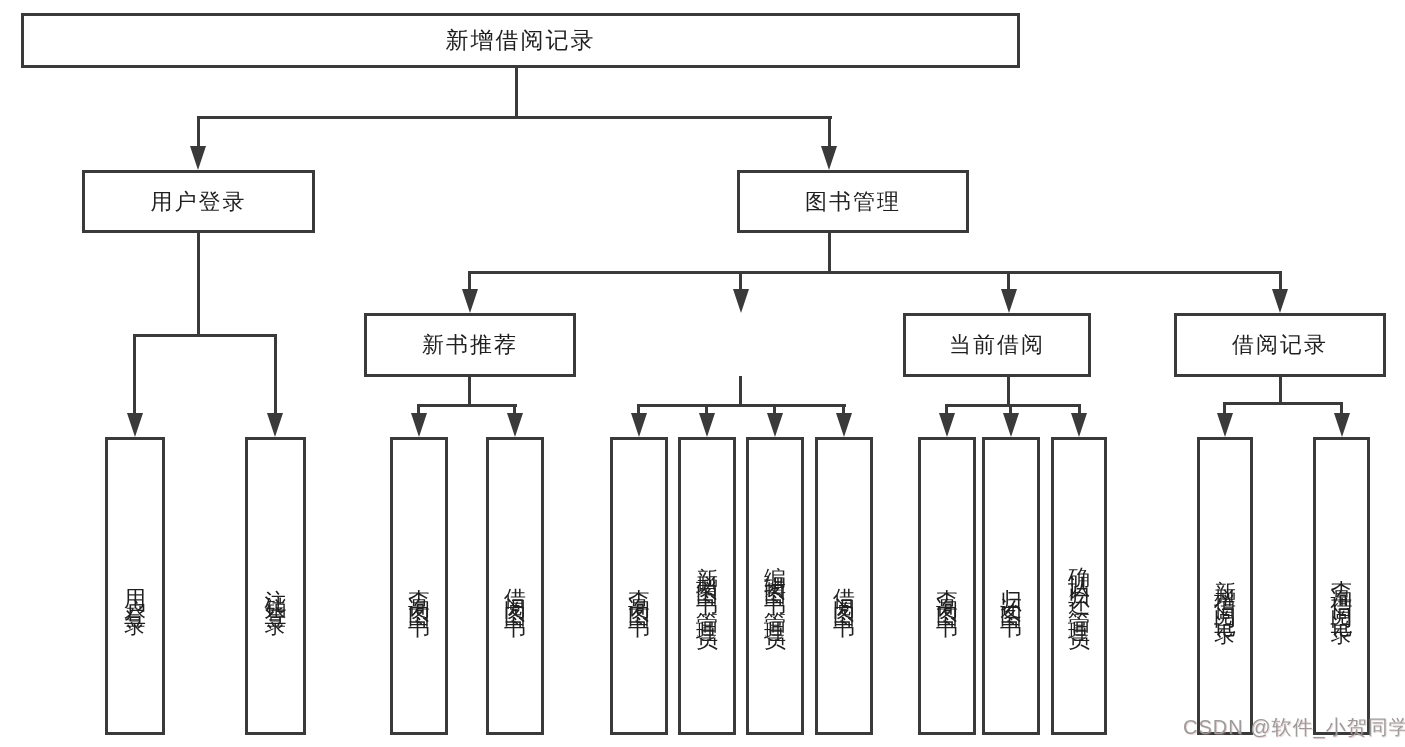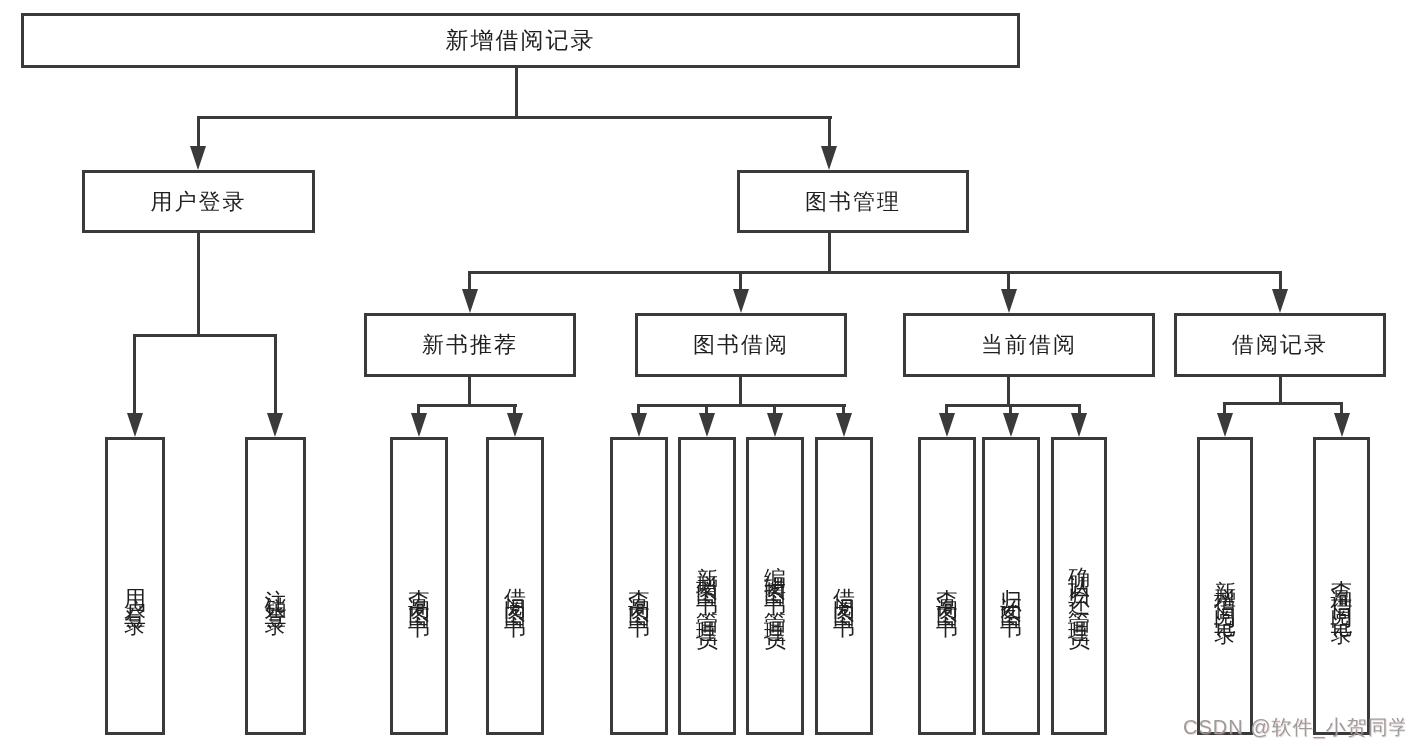--- a/index.html
+++ b/index.html
@@ -73,23 +73,22 @@
 <div id="stage">
 
   <div class="node h" style="left:21px; top:13px; width:999px; height:55px; font-size:23px;">新增借阅记录</div>
 
   <div class="node h" style="left:82px; top:170px; width:233px; height:63px;">用户登录</div>
 
   <div class="node h" style="left:713px; top:170px; width:232px; height:63px;margin-left:24px;">图书管理</div>
 
   <div class="node h" style="left:364px; top:313px; width:212px; height:64px;">新书推荐</div>
 
-  <div class="node h" style="left:635px; top:313px; width:212px; height:64px;">图书借阅</div>
 
-  <div class="node h" style="left:903px; top:313px; width:252px; height:64px;">当前借阅</div>
+  <div class="node h" style="left:903px; top:313px; width:188px; height:64px;">当前借阅</div>
 
   <div class="node h" style="left:1174px; top:313px; width:212px; height:64px;">借阅记录</div>
 
   <div class="node v" style="left:105px; top:437px; width:60px; height:298px;">用户登录</div>
 
   <div class="node v" style="left:245px; top:437px; width:61px; height:298px;">注销登录</div>
 
   <div class="node v" style="left:390px; top:437px; width:58px; height:298px;">查询图书</div>
 
   <div class="node v" style="left:486px; top:437px; width:58px; height:298px;">借阅图书</div>

